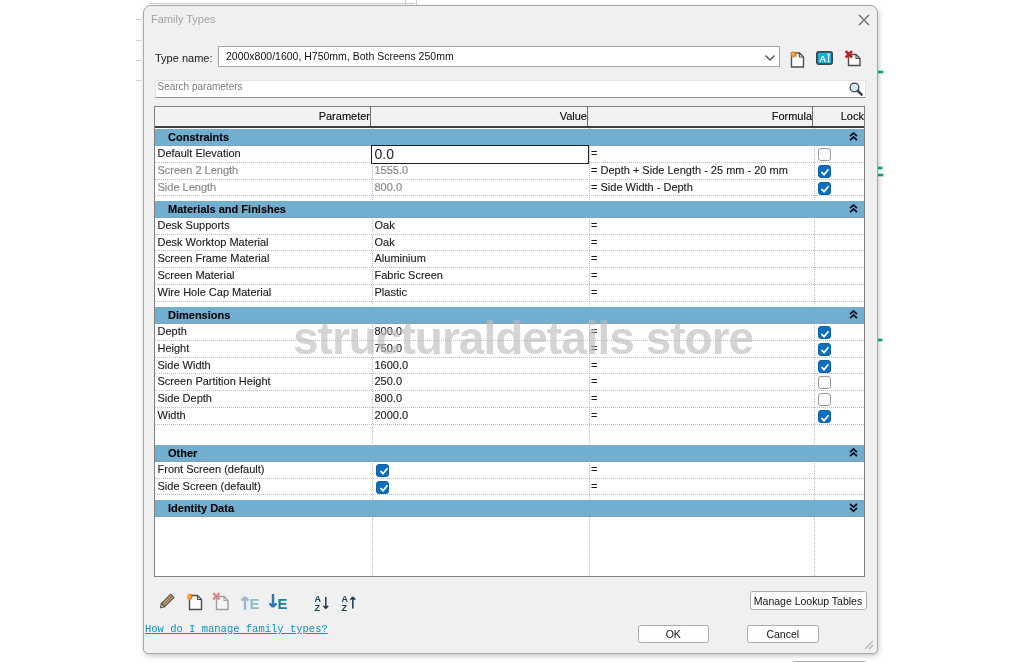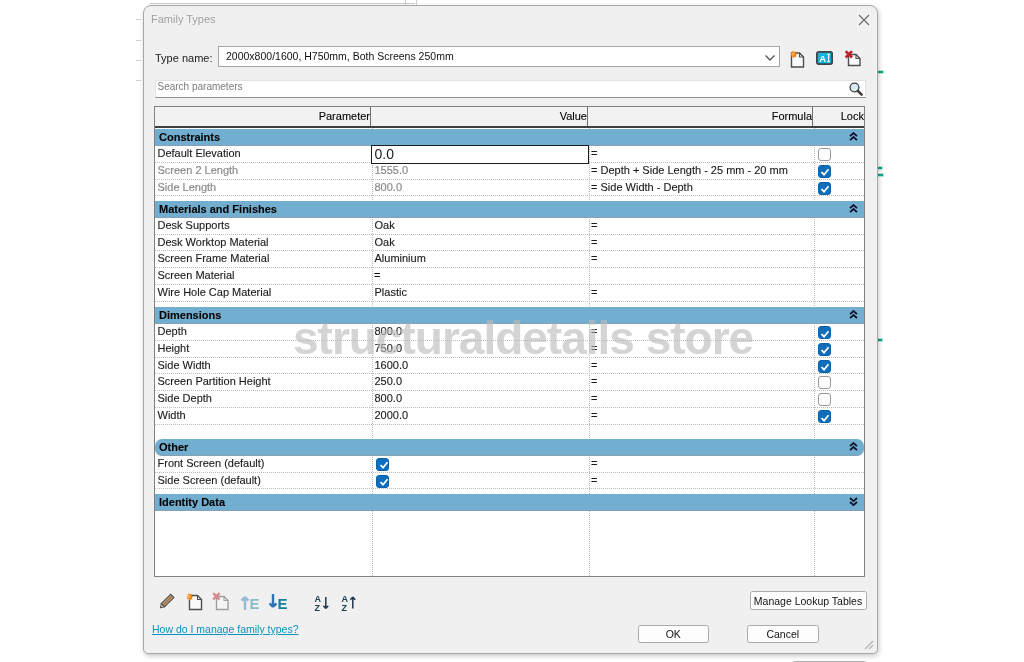--- a/index.html
+++ b/index.html
@@ -32,43 +32,43 @@
   border:1px solid #808080; background:#fff; }
 #thead { display:flex; height:21px; background:#f2f2f2; border-bottom:2px solid #3f3f3f; }
 #thead div { text-align:right; line-height:19px; font-size:11px; color:#000;
   border-right:1px solid #6e6e6e; }
 #thead div:last-child { border-right:none; }
 .cw0 { width:216px; } .cw1 { width:217px; } .cw2 { width:225px; } .cw3 { width:51px; }
 #tbody { position:relative; height:448px; background:#fff; overflow:hidden; }
 .vline { position:absolute; top:0; bottom:0; width:0; border-left:1px dotted #b8b8b8; z-index:0; }
 .bar { position:relative; height:17px; background:#72aecf; margin-top:4.5px; z-index:2;
   border-bottom:1px solid #84a2b1;
-  font-weight:bold; font-size:11px; line-height:16px; padding-left:4px; color:#000; }
+  font-weight:bold; font-size:11px; line-height:16px; padding-left:13px; color:#000; }
 .bar svg { position:absolute; right:6px; top:3px; }
 .row { position:relative; display:flex; height:16.8px; border-bottom:1px dotted #bcbcbc;
   font-size:11px; line-height:15.2px; background:transparent; z-index:1; }
 .row, .bar, #thead div { -webkit-text-stroke:0.2px rgba(20,20,20,0.55); }
 .row div { overflow:hidden; white-space:nowrap; }
 .c0 { width:216px; padding-left:2.5px; }
 .c1 { width:217px; padding-left:3.5px; }
 .c2 { width:225px; padding-left:3px; }
 .c3 { width:51px; }
 .grey { color:#9b9b9b; }
 .cb { width:13px; height:13px; border-radius:3px; margin-top:2px; }
 .cb.on  { margin-left:4.5px; background:#0d6ebd; border:1px solid #0b62a8; position:relative; }
 .cb.off { margin-left:4.5px; background:#fdfdfd; border:1px solid #9a9a9a; }
 .cb.on svg { position:absolute; left:0.5px; top:0.5px; }
 #editbox { position:absolute; left:215.5px; top:17.5px; width:218px; height:18.5px; z-index:3;
   background:#fff; border:1.5px solid #1f1f1f; font-size:14px; line-height:16px; padding-left:3px; }
 
 
 .btn { position:absolute; background:#fdfdfd; border:1px solid #ababab; border-radius:2.5px;
   font-size:10.5px; text-align:center; color:#111; white-space:nowrap; }
-#link { position:absolute; left:8px; top:617px; font-size:10.5px; color:#0b93be;
-  text-decoration:underline; }
+#link { position:absolute; left:1px; top:617px; font-size:10.5px; color:#0b93be;
+  text-decoration:underline;font-family:Liberation Mono, monospace; }
 .ticon { position:absolute; }
 #grip { position:absolute; right:3px; bottom:3px; }
 
 #wm { position:absolute; left:293px; top:311px; font-size:46px; font-weight:bold;
   color:rgba(187,187,187,0.63); letter-spacing:-1px; z-index:50; white-space:nowrap; }
 </style>
 </head>
 <body>
 
 <div class="bgline" style="left:150px; top:3px; width:265px; height:1px;"></div>
@@ -187,20 +187,21 @@
           <div class="c3"></div>
         </div>
       <div class="row">
           <div class="c0">Screen Frame Material</div>
           <div class="c1">Aluminium</div>
           <div class="c2">=</div>
           <div class="c3"></div>
         </div>
       <div class="row">
           <div class="c0">Screen Material</div>
+          <div class="c1">Fabric Screen</div>
           <div class="c2">=</div>
           <div class="c3"></div>
         </div>
       <div class="row">
           <div class="c0">Wire Hole Cap Material</div>
           <div class="c1">Plastic</div>
           <div class="c2">=</div>
           <div class="c3"></div>
         </div>
 
@@ -265,21 +266,21 @@
           <div class="c2">=</div>
           <div class="c3">
             <div class="cb on">
               <svg width="12" height="12" viewBox="0 0 12 12">
                 <path d="M2.5 6 L5 8.7 L9.5 3.2" stroke="#fff" stroke-width="1.8" fill="none"></path>
               </svg>
             </div>
           </div>
         </div>
 
-      <div class="bar" style="margin-top:14px;border-radius:7px;">Other<svg width="9" height="10" viewBox="0 0 9 10">
+      <div class="bar" style="margin-top:20px;">Other<svg width="9" height="10" viewBox="0 0 9 10">
             <path d="M1 4.2 L4.5 1 L8 4.2 M1 8.2 L4.5 5 L8 8.2" stroke="#10102a" stroke-width="1.7" fill="none"></path>
           </svg></div>
       <div class="row">
           <div class="c0">Front Screen (default)</div>
           <div class="c1">
             <div class="cb on" style="margin-left:1.5px;">
               <svg width="12" height="12" viewBox="0 0 12 12">
                 <path d="M2.5 6 L5 8.7 L9.5 3.2" stroke="#fff" stroke-width="1.8" fill="none"></path>
               </svg>
             </div>

